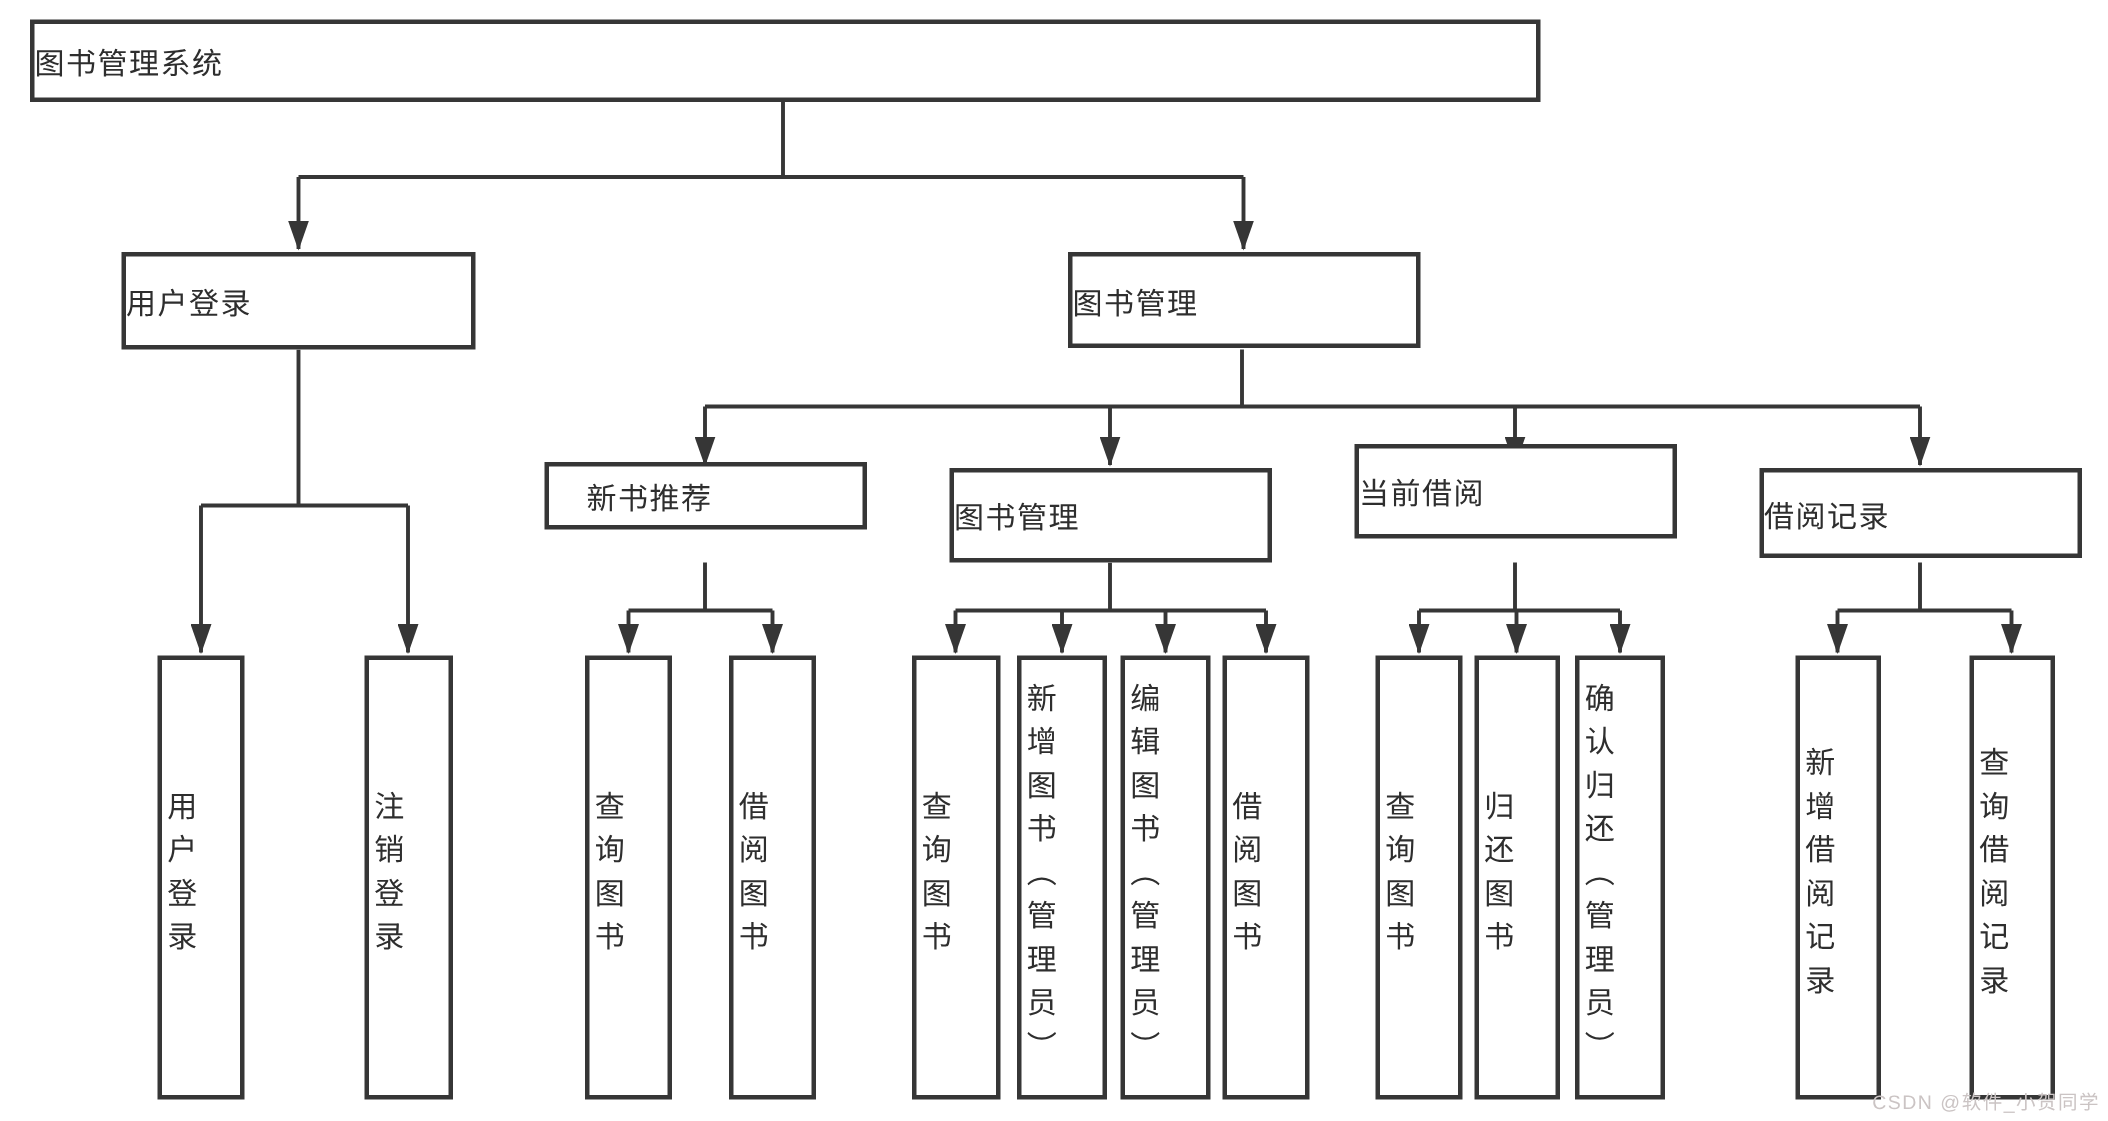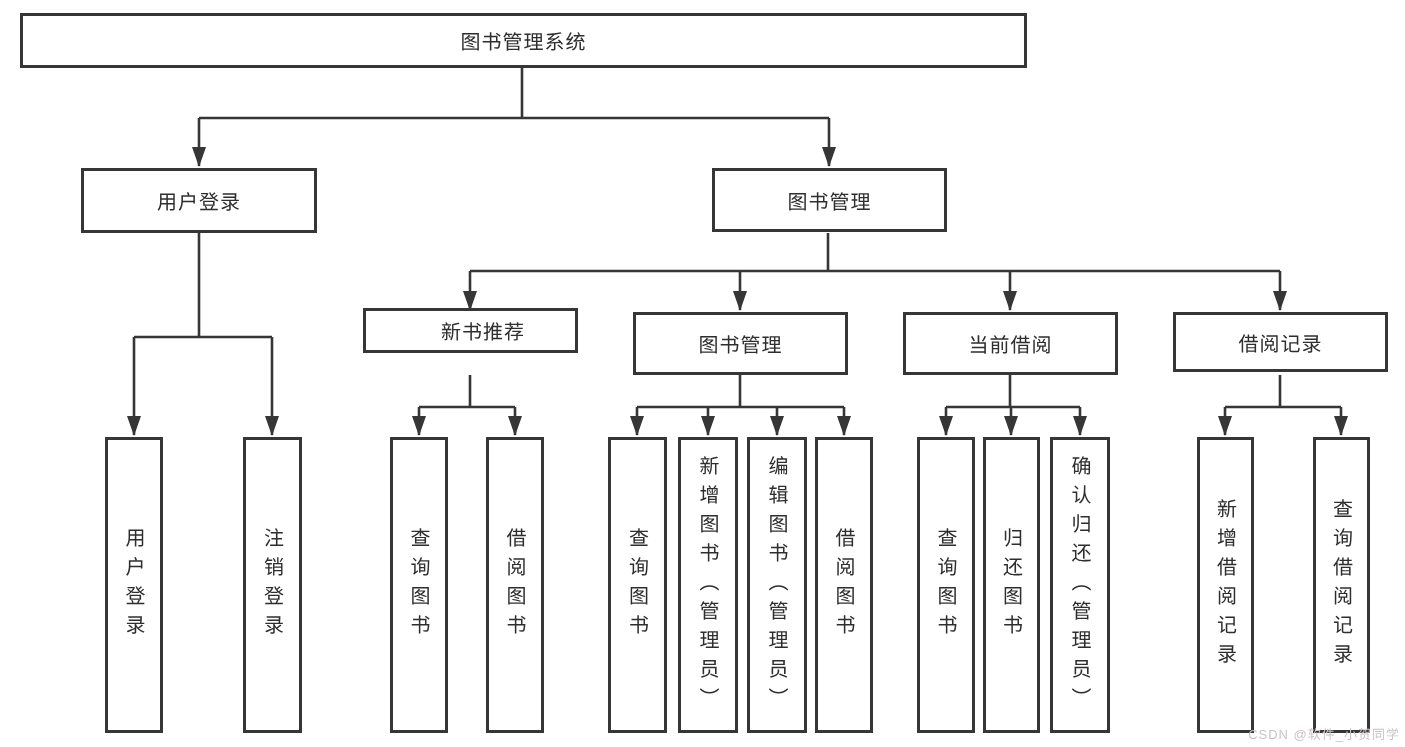--- a/index.html
+++ b/index.html
@@ -24,21 +24,20 @@
     pointer-events: none;
   }
   .box {
     position: absolute;
     box-sizing: border-box;
     border: 3px solid #363636;
     background: #ffffff;
     color: #2e2e2e;
     display: flex;
     align-items: center;
-    justify-content: center;
   }
   .h-box {
     font-size: 20px;
     letter-spacing: 1px;
     white-space: nowrap;
   }
   .v-box .v-text {
     writing-mode: vertical-rl;
     text-orientation: mixed;
     font-size: 20px;
@@ -127,21 +126,21 @@
   <div class="box h-box" style="left:712px; top:168px; width:235px; height:64px;">
     <span>图书管理</span>
   </div>
 
   <div class="box h-box" style="left:363px; top:308px; width:215px; height:45px;padding-left:25px;">
     <span>新书推荐</span>
   </div>
   <div class="box h-box" style="left:633px; top:312px; width:215px; height:63px;">
     <span>图书管理</span>
   </div>
-  <div class="box h-box" style="left:903px; top:312px; width:215px; height:63px;">
+  <div class="box h-box" style="left:903px; top:296px; width:215px; height:63px;">
     <span>当前借阅</span>
   </div>
   <div class="box h-box" style="left:1173px; top:312px; width:215px; height:60px;">
     <span>借阅记录</span>
   </div>
 
   <div class="box v-box" style="left:105px; top:437px; width:58px; height:296px;">
     <span class="v-text">用户登录</span>
   </div>
   <div class="box v-box" style="left:243px; top:437px; width:59px; height:296px;">

